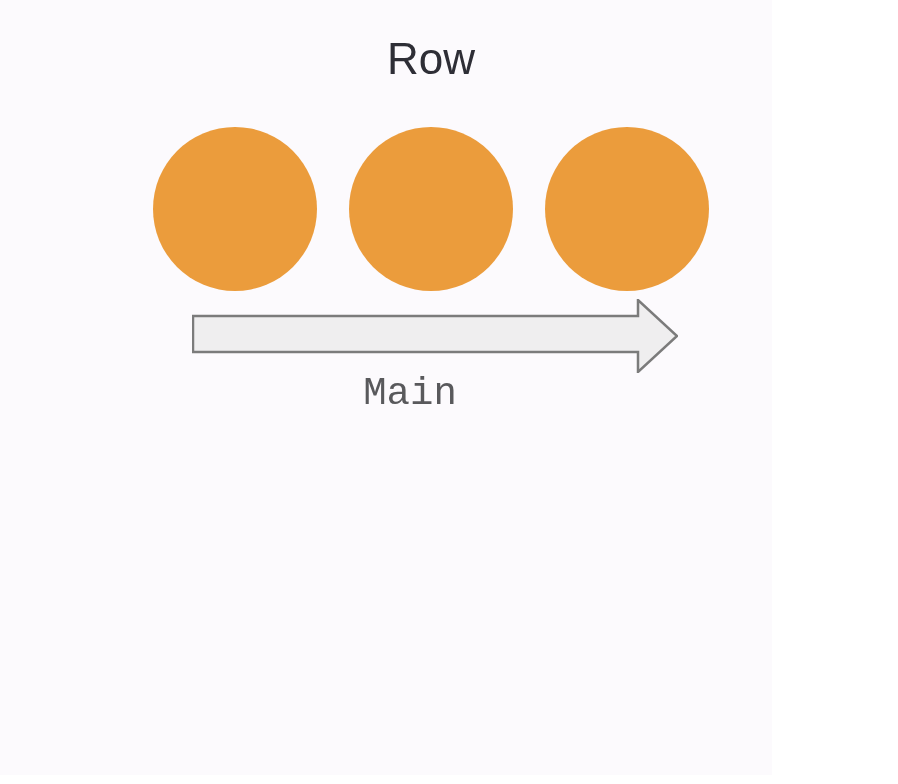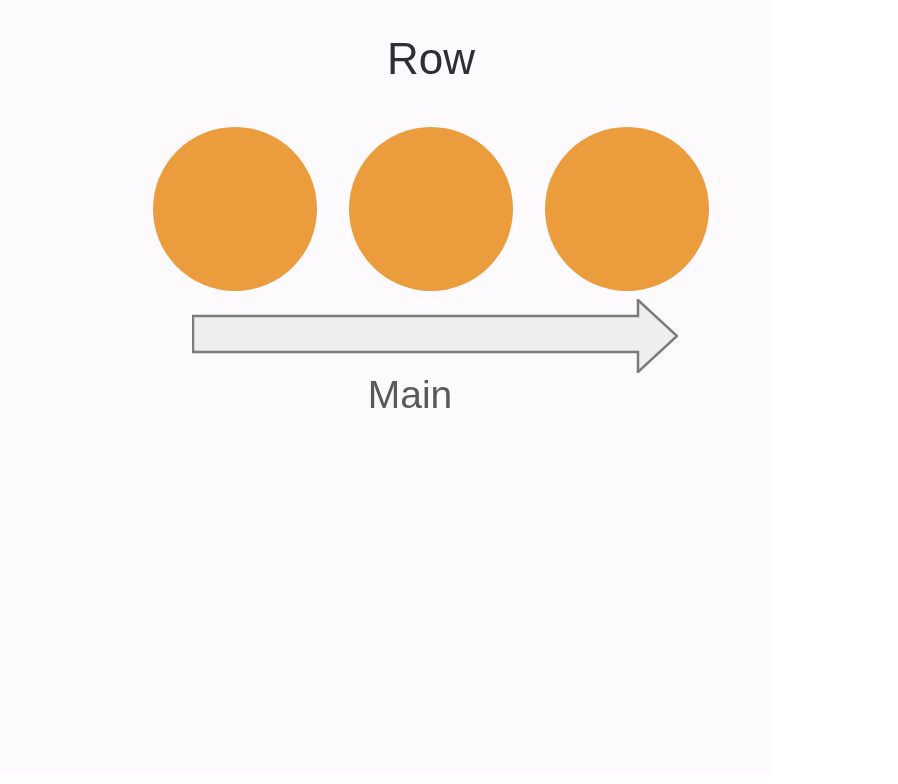--- a/index.html
+++ b/index.html
@@ -58,20 +58,21 @@
   }
   .axis-label {
     position: absolute;
     top: 375px;
     left: 410px;
     transform: translateX(-50%);
     font-size: 39px;
     line-height: 1;
     color: var(--label-color, #59595C);
     white-space: nowrap;
+    font-family: Liberation Mono, monospace;
   }
   .bottom-strip {
     position: absolute;
     left: 0;
     right: 0;
     bottom: 0;
     height: 9px;
     background: var(--bottom-strip, #FFFFFF);
   }
 </style>

